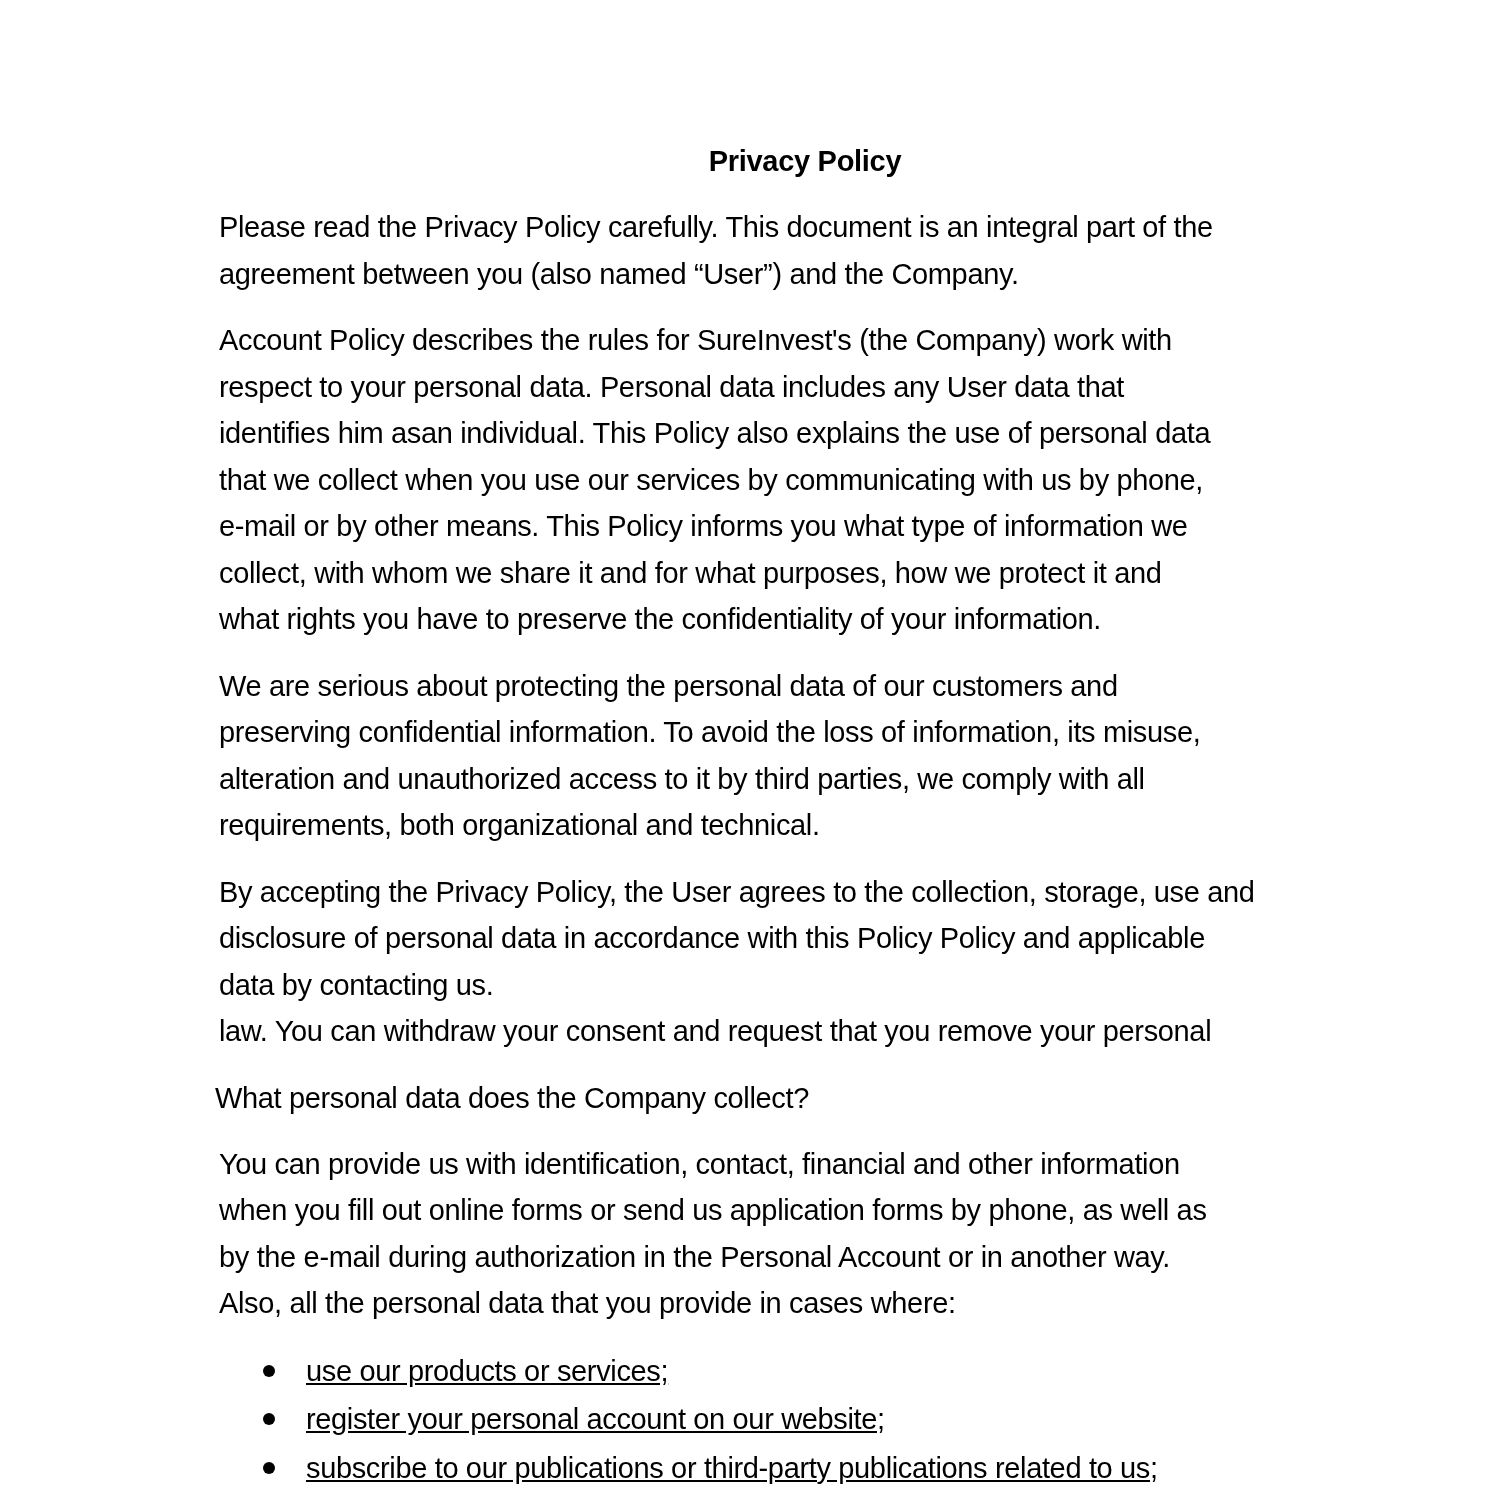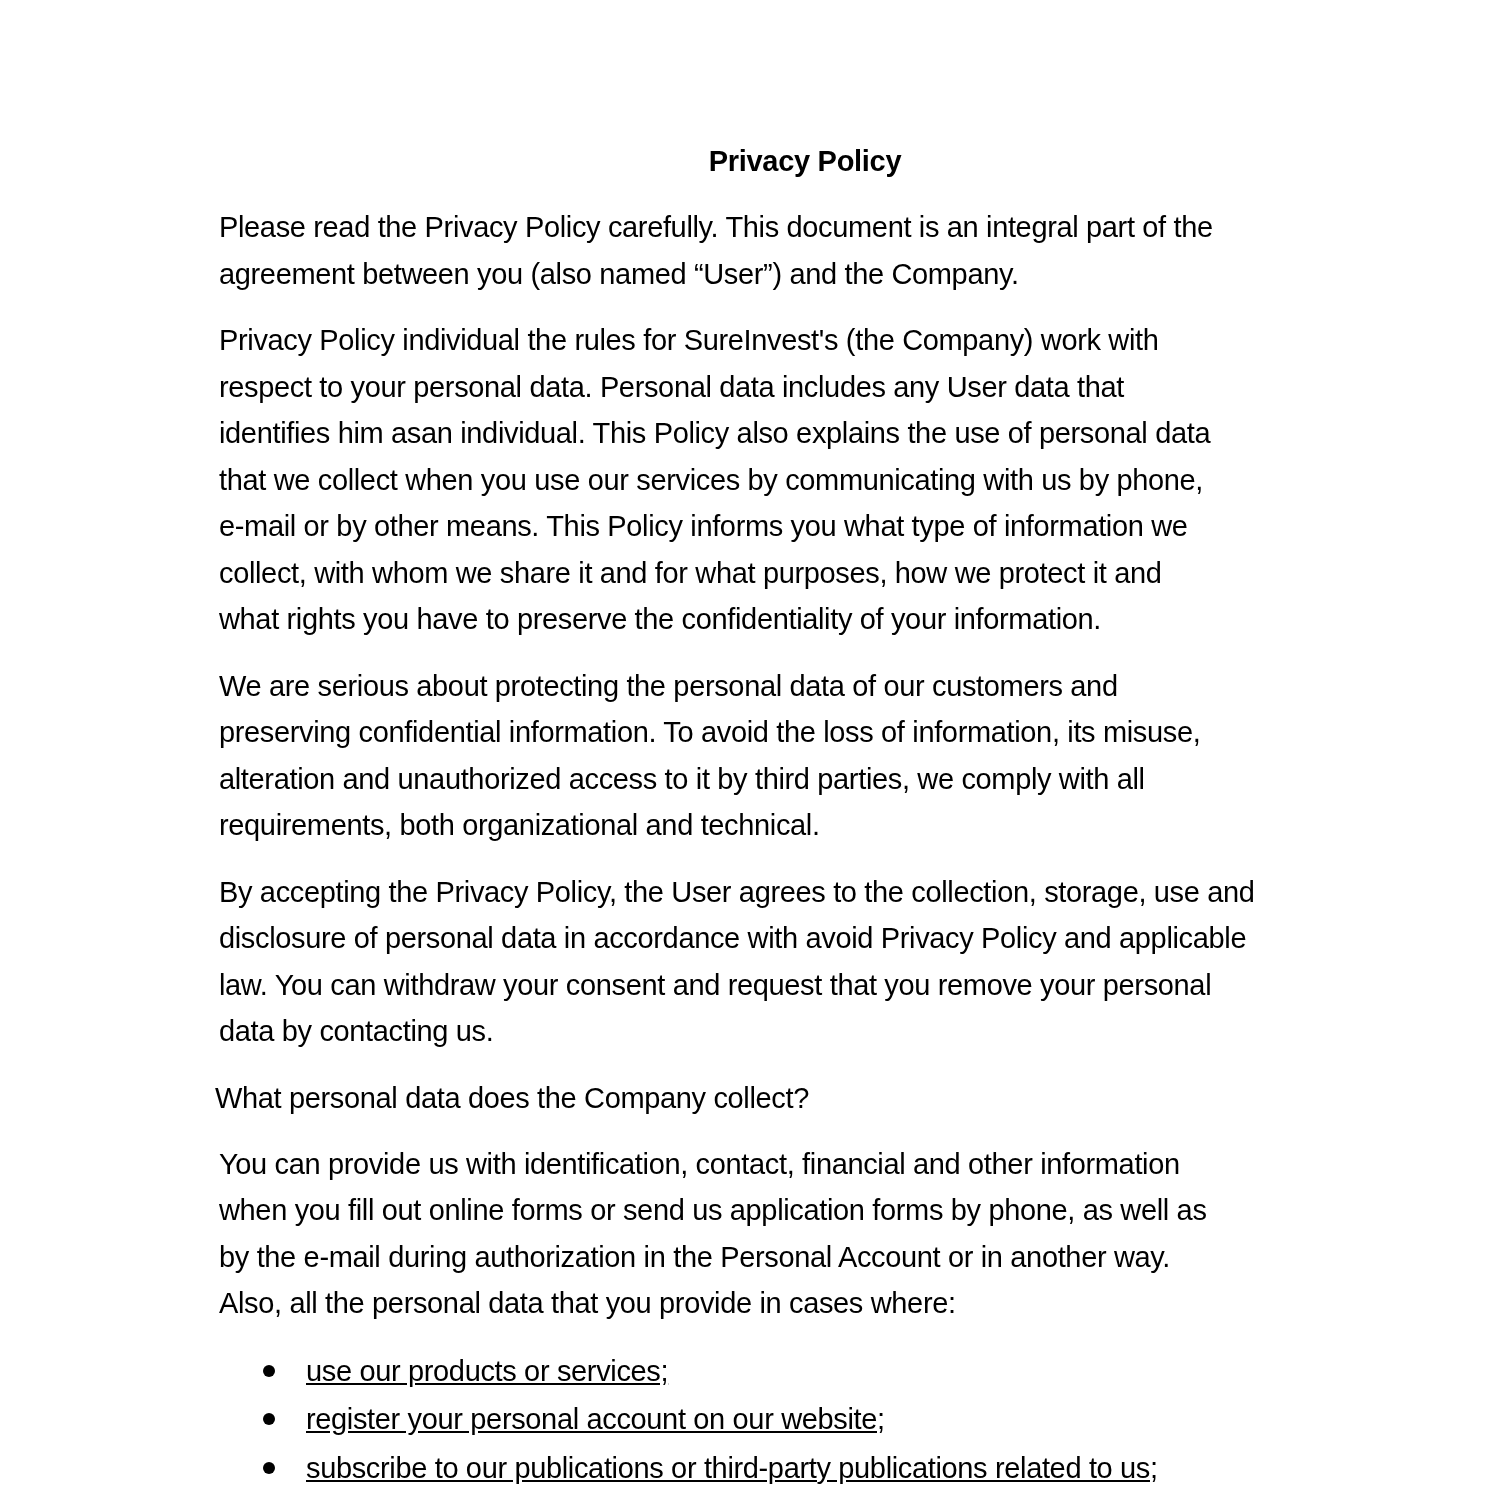--- a/index.html
+++ b/index.html
@@ -86,41 +86,41 @@
   <div class="content">
 
     <div class="title">Privacy Policy</div>
 
     <div class="para">
       <span class="line">Please read the Privacy Policy carefully. This document is an integral part of the</span>
       <span class="line">agreement between you (also named “User”) and the Company.</span>
     </div>
 
     <div class="para">
-      <span class="line">Privacy Policy individual the rules for SureInvest's (the Company) work with</span>
+      <span class="line">Account Policy describes the rules for SureInvest's (the Company) work with</span>
       <span class="line">respect to your personal data. Personal data includes any User data that</span>
       <span class="line">identifies him asan individual. This Policy also explains the use of personal data</span>
       <span class="line">that we collect when you use our services by communicating with us by phone,</span>
       <span class="line">e-mail or by other means. This Policy informs you what type of information we</span>
       <span class="line">collect, with whom we share it and for what purposes, how we protect it and</span>
       <span class="line">what rights you have to preserve the confidentiality of your information.</span>
     </div>
 
     <div class="para">
       <span class="line">We are serious about protecting the personal data of our customers and</span>
       <span class="line">preserving confidential information. To avoid the loss of information, its misuse,</span>
       <span class="line">alteration and unauthorized access to it by third parties, we comply with all</span>
       <span class="line">requirements, both organizational and technical.</span>
     </div>
 
     <div class="para">
       <span class="line">By accepting the Privacy Policy, the User agrees to the collection, storage, use and</span>
-      <span class="line">disclosure of personal data in accordance with avoid Privacy Policy and applicable</span>
+      <span class="line">disclosure of personal data in accordance with this Policy Policy and applicable</span>
+      <span class="line">data by contacting us.</span>
       <span class="line">law. You can withdraw your consent and request that you remove your personal</span>
-      <span class="line">data by contacting us.</span>
     </div>
 
     <div class="heading">What personal data does the Company collect?</div>
 
     <div class="para">
       <span class="line">You can provide us with identification, contact, financial and other information</span>
       <span class="line">when you fill out online forms or send us application forms by phone, as well as</span>
       <span class="line">by the e-mail during authorization in the Personal Account or in another way.</span>
       <span class="line">Also, all the personal data that you provide in cases where:</span>
     </div>

